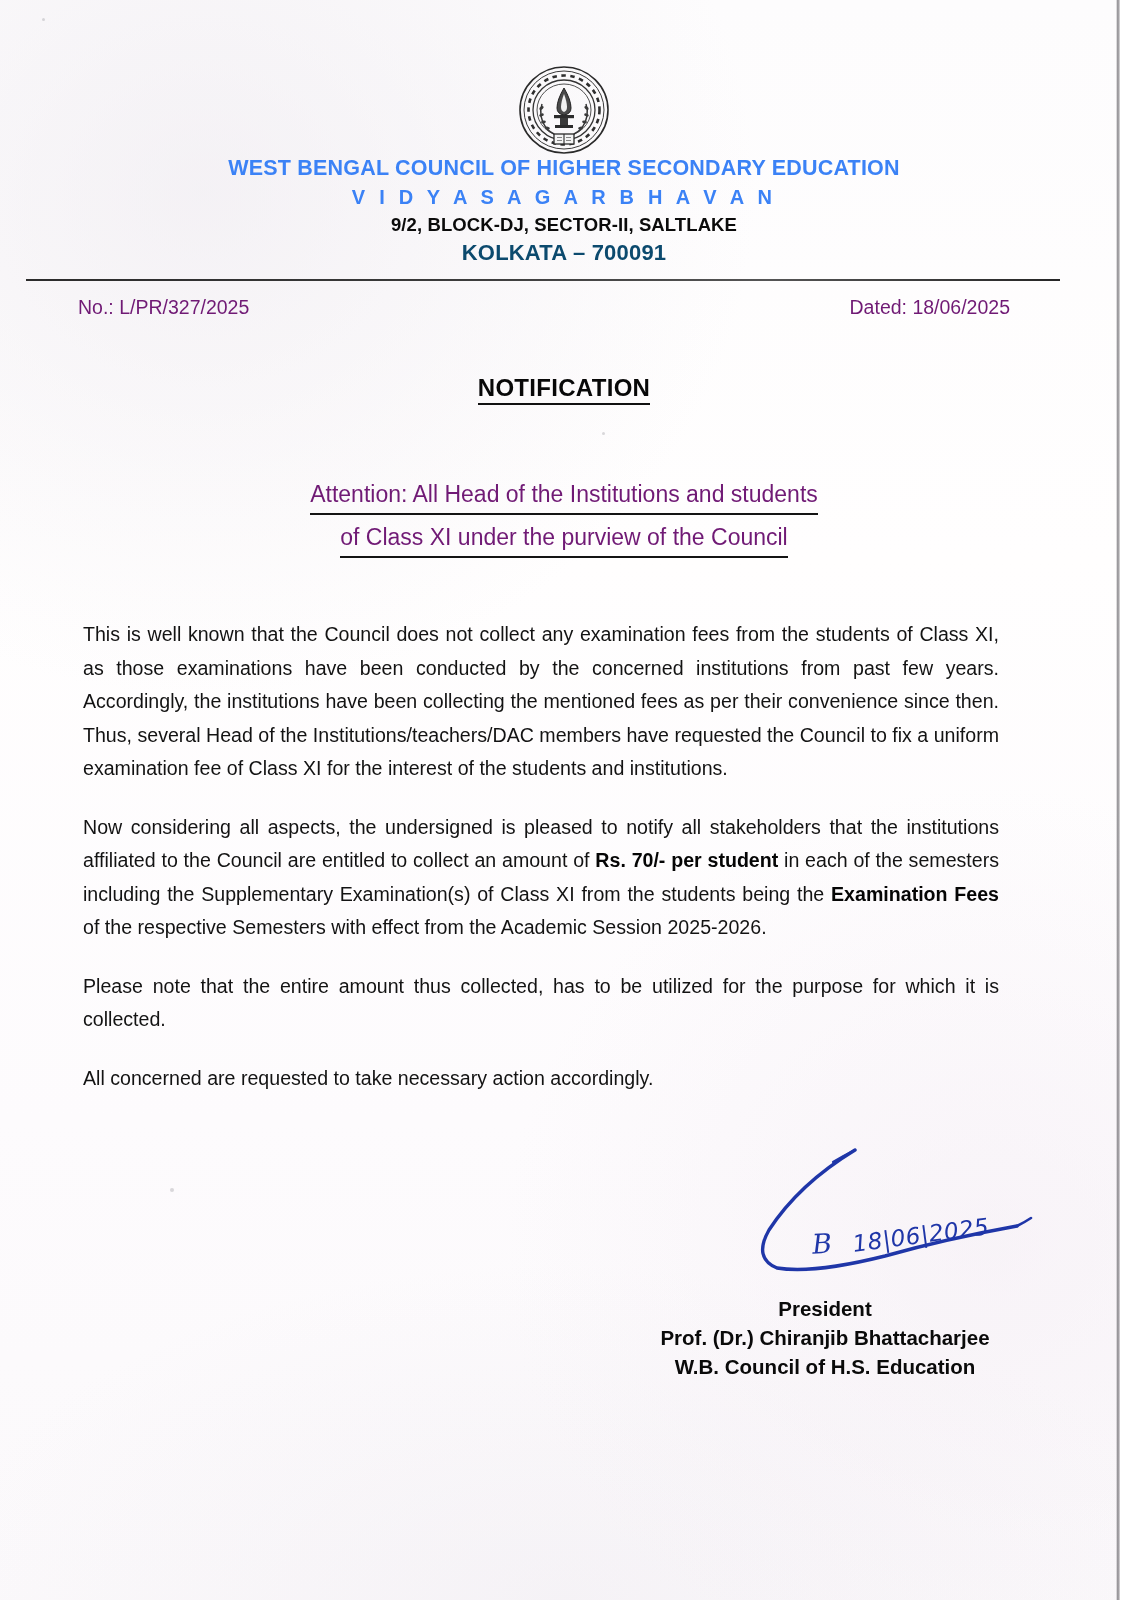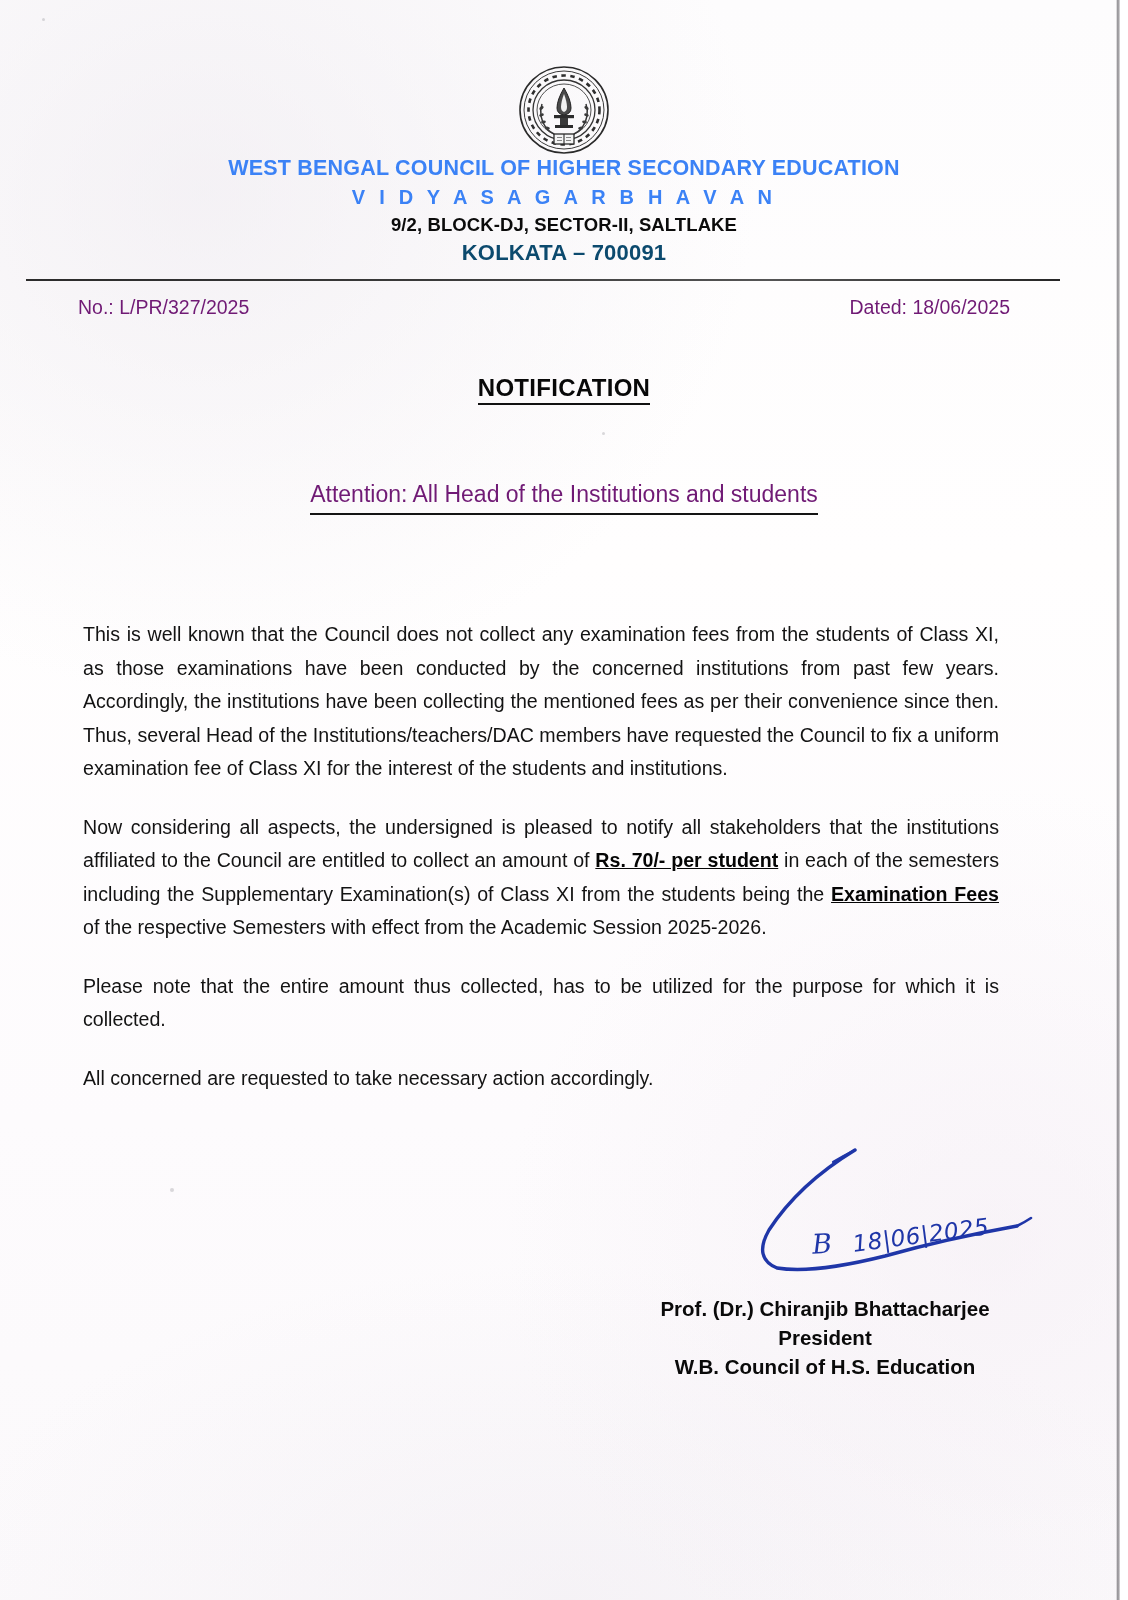--- a/index.html
+++ b/index.html
@@ -174,21 +174,21 @@
     font-size: 19.6px;
     line-height: 33.5px;
     text-align: justify;
     text-justify: inter-word;
     color: #131313;
     margin: 0 0 25px 12px;
     hyphens: none;
   }
   .para:last-child { margin-bottom: 0; }
   .para.p-last { text-align: left; }
-  .para b { font-weight: bold; color: #050505; text-decoration: underline; }
+  .para b { font-weight: bold; color: #050505; }
 
   
   .sig-ink {
     position: absolute;
     left: 735px;
     top: 1138px;
     width: 300px;
     height: 150px;
     pointer-events: none;
   }
@@ -291,20 +291,21 @@
     <div>No.: L/PR/327/2025</div>
     <div>Dated: 18/06/2025</div>
   </div>
 
   <div class="notif-title">
     <span>NOTIFICATION</span>
   </div>
 
   <div class="attn">
     <div><span class="ln">Attention: All Head of the Institutions and students</span></div>
+    <div class="row2"><span class="ln">of Class XI under the purview of the Council</span></div>
   </div>
 
   <div class="body-wrap">
 
     <p class="para">This is well known that the Council does not collect any examination fees from the students of Class XI, as those examinations have been conducted by the concerned institutions from past few years. Accordingly, the institutions have been collecting the mentioned fees as per their convenience since then. Thus, several Head of the Institutions/teachers/DAC members have requested the Council to fix a uniform examination fee of Class XI for the interest of the students and institutions.</p>
 
     <p class="para"><span>Now considering all aspects, the undersigned is pleased to notify all stakeholders that the institutions affiliated to the Council are entitled to collect an amount of </span><b>Rs. 70/- per student</b><span> in each of the semesters including the Supplementary Examination(s) of Class XI from the students being the </span><b>Examination Fees</b><span> of the respective Semesters with effect from the Academic Session 2025-2026.</span></p>
 
     <p class="para">Please note that the entire amount thus collected, has to be utilized for the purpose for which it is collected.</p>
 
@@ -313,18 +314,18 @@
 
   <svg class="sig-ink" viewBox="0 0 300 150">
     <path d="M120 12 Q64 46 34 92 Q18 120 42 130 Q78 136 150 118 Q210 101 282 88" fill="none" stroke="#1f36a8" stroke-width="3.4" stroke-linecap="round"></path>
     <path d="M120 12 Q108 18 98 24" fill="none" stroke="#1f36a8" stroke-width="2.2" stroke-linecap="round"></path>
     <path d="M282 88 Q290 84 296 80" fill="none" stroke="#1f36a8" stroke-width="2.6" stroke-linecap="round"></path>
   </svg>
   <div class="sig-b">B</div>
   <div class="sig-date">18|06|2025</div>
 
   <div class="sig-block">
+    <div>President</div>
     <div>Prof. (Dr.) Chiranjib Bhattacharjee</div>
-    <div>President</div>
     <div>W.B. Council of H.S. Education</div>
   </div>
 
 </div>
 
 </body></html>

